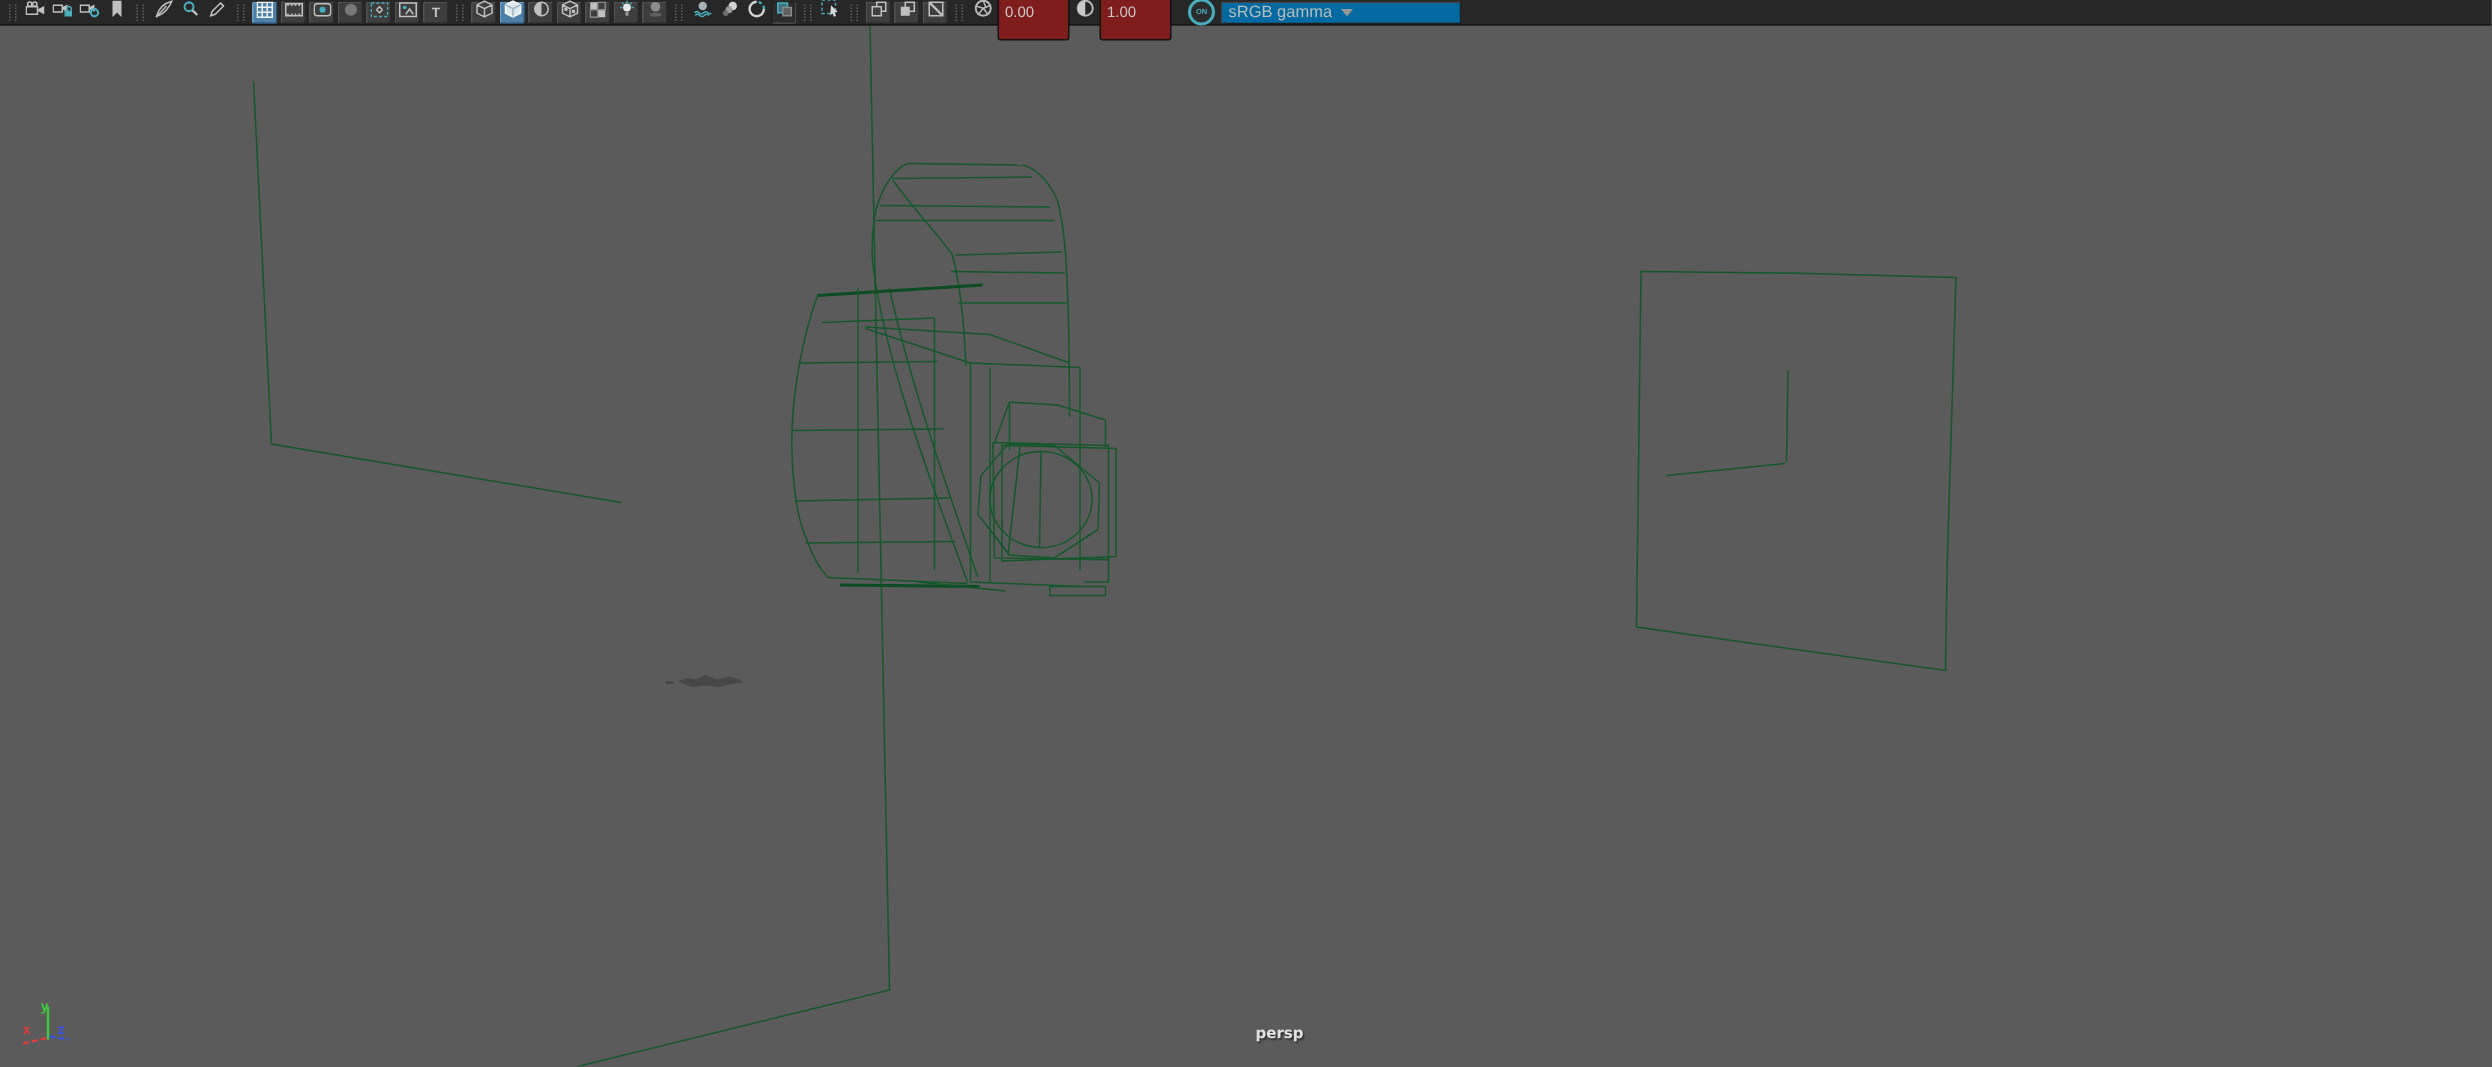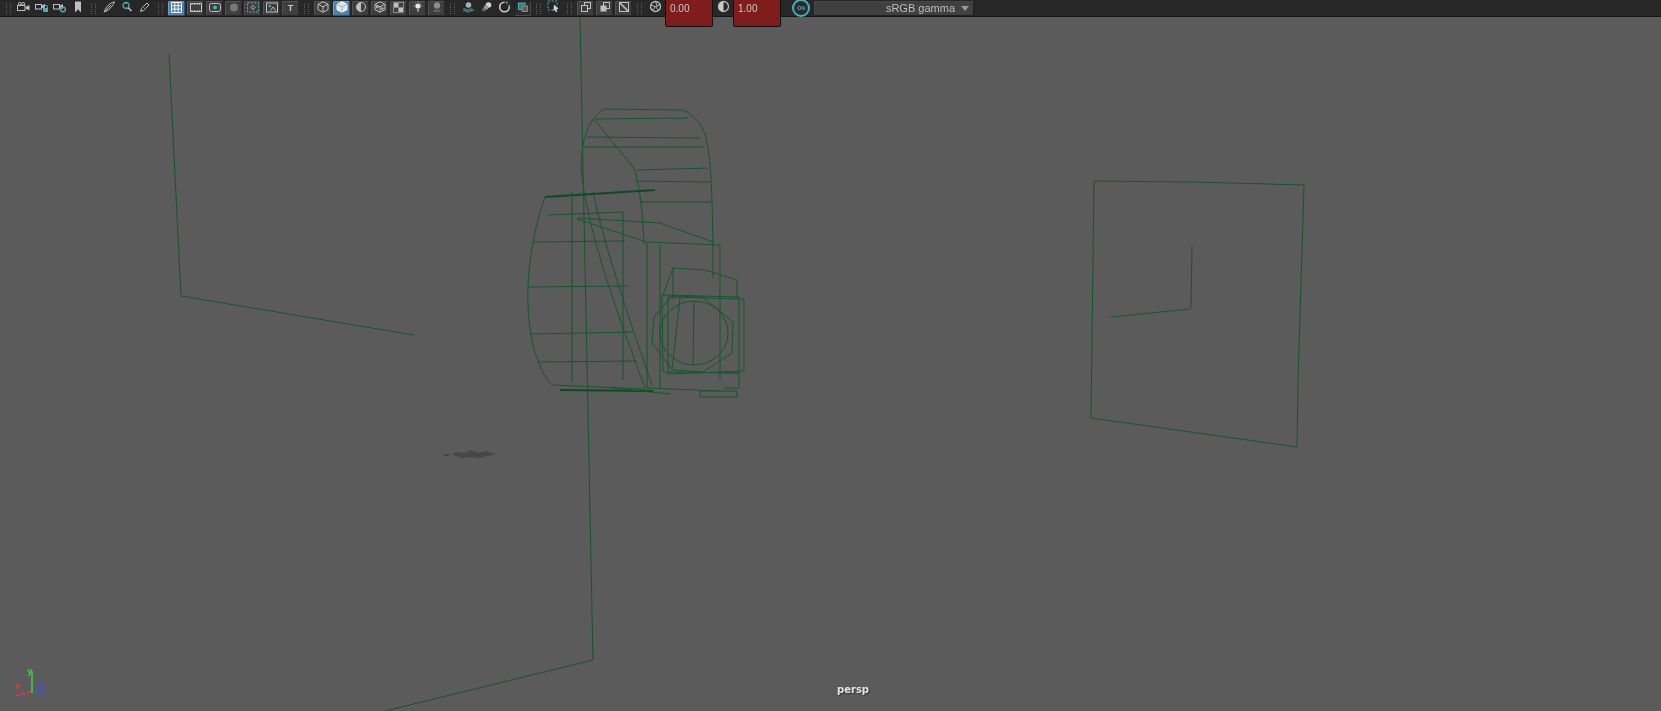--- a/index.html
+++ b/index.html
@@ -14,22 +14,22 @@
   .rb{width:15px;height:13px;background:#3e3e3e;border:1px solid;border-color:#525252 #2a2a2a #2a2a2a #525252;
       border-radius:2px;display:flex;align-items:center;justify-content:center;flex:0 0 auto;margin:0 1px;}
   .rb.active{background:#4d80a8;border-color:#71a0c4 #305170 #305170 #71a0c4;}
   .rb.pressed{background:#2c2c2c;border-color:#1f1f1f #4a4a4a #4a4a4a #1f1f1f;}
   .ticon{font:bold 9px "Liberation Sans",sans-serif;color:#c4c4c4;line-height:1;}
   .num-field{width:38px;height:12px;background:#7f1d1d;border:1px solid #121212;border-radius:2px;
       color:#c9c9c9;font:10px "Liberation Sans",sans-serif;padding:12px 4px;margin:0 1px;outline:none;}
   .on-btn{width:14px;height:14px;border-radius:50%;border:2px solid #48aebd;background:#2b2b2b;color:#48aebd;
       font:bold 5px "Liberation Sans",sans-serif;display:flex;align-items:center;justify-content:center;
       margin:0 4px 0 10px;flex:0 0 auto;letter-spacing:0;}
-  .dropdown{width:150px;height:13px;background:#404040;border:1px solid;border-color:#454545 #222 #222 #454545;
-      display:flex;align-items:center;justify-content:flex-end;padding:0 4px;flex:0 0 auto;border-radius:1px;}
+  .dropdown{width:150px;height:13px;background:#0369a1;border:1px solid;border-color:#454545 #222 #222 #454545;
+      display:flex;align-items:center;justify-content:flex-start;padding:0 4px;flex:0 0 auto;border-radius:1px;}
   .dropdown .dd-label{color:#bcbcbc;font:11px "Liberation Sans",sans-serif;white-space:nowrap;}
   .dd-arrow{width:0;height:0;border-left:4px solid transparent;border-right:4px solid transparent;
       border-top:5px solid #969696;margin-left:6px;}
 
   
   #scene{position:absolute;left:0;top:0;width:1661px;height:711px;}
   #persp-label{position:absolute;left:853px;bottom:16px;transform:translateX(-50%);
       color:#e3e3e3;font:bold 10px "DejaVu Sans",sans-serif;text-shadow:1px 1px 1px #333;z-index:3;}
   .wire{stroke:#14582a;fill:none;stroke-width:1;}
   .wire-thick{stroke:#0d4b21;fill:none;stroke-width:2;}

